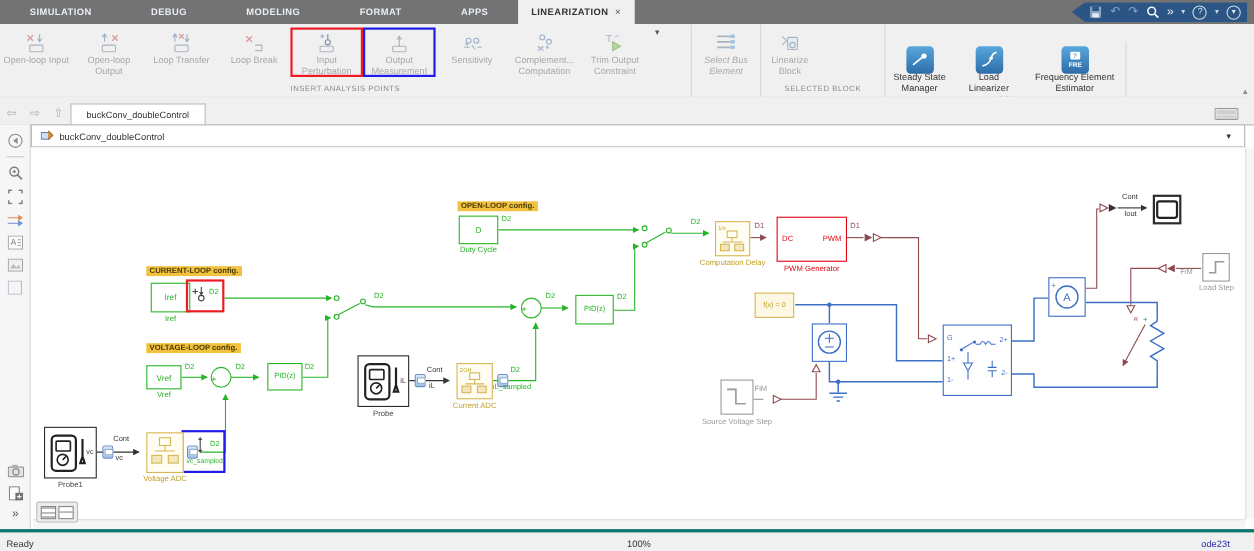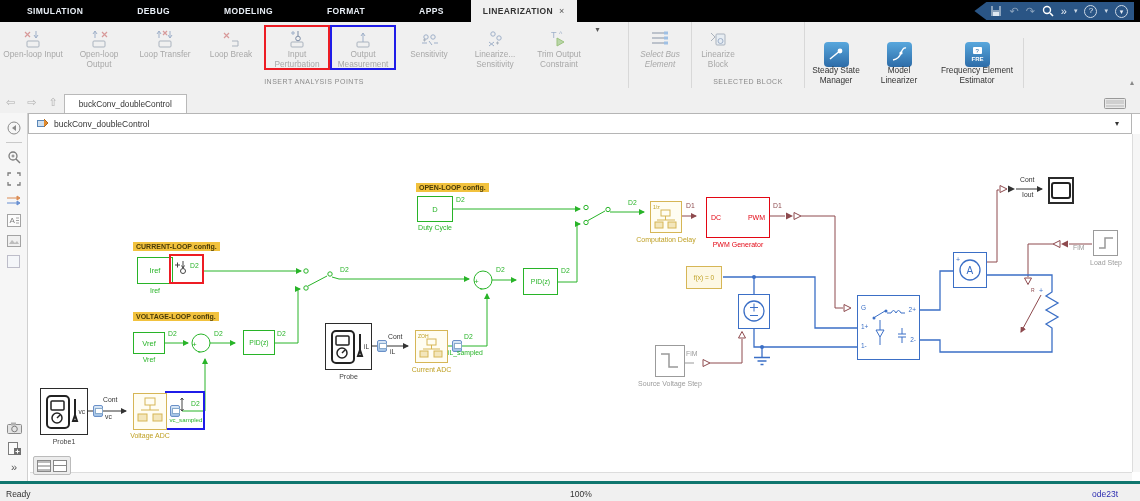--- a/index.html
+++ b/index.html
@@ -1,19 +1,19 @@
 <!DOCTYPE html>
 <html><head>
 <meta charset="utf-8">
 <style>
   html,body{margin:0;padding:0;}
   body{width:1140px;height:501px;position:relative;font-family:"Liberation Sans",sans-serif;background:#fff;overflow:hidden;}
   .abs{position:absolute;}
   
-  #tabbar{left:0;top:0;width:1140px;height:22px;background:#000000;display:flex;align-items:stretch;}
+  #tabbar{left:0;top:0;width:1140px;height:22px;background:#737373;display:flex;align-items:stretch;}
   .ttab{color:#e8eef5;font-size:8.5px;font-weight:bold;letter-spacing:.4px;padding:0 27px;display:flex;align-items:center;cursor:default;}
   .ttab.active{background:#f0f0f0;color:#333;padding:0 12px;gap:6px;}
   .ttab .x{color:#555;font-size:9px;font-weight:normal;}
   #qat{position:absolute;right:6px;top:2px;height:18px;background:#2a5585;display:flex;align-items:center;padding:0 6px 0 16px;clip-path:polygon(12px 0,100% 0,100% 100%,12px 100%,0 50%);gap:7px;}
   .qic{font-size:11px;color:#8ba3bd;line-height:1;}
   .qic.lit{color:#e8eef5;}
   .qcaret{font-size:7px;color:#cdd9e6;}
   
   #ribbon{left:0;top:22px;width:1140px;height:66px;background:#f0f0f0;border-bottom:1px solid #d2d2d2;display:flex;}
   .grp{display:flex;flex-direction:column;border-right:1px solid #d8d8d8;padding-top:3px;}
@@ -180,21 +180,21 @@
       </div>
       <div class="rbtn">
         <div class="ric">
             <svg width="22" height="20">
               <circle cx="9" cy="5" r="2.2" fill="none" stroke="#9fb0c9"></circle>
               <circle cx="15" cy="9" r="2.2" fill="none" stroke="#9fb0c9"></circle>
               <path d="M5,13 l5,4 m0,-4 l-5,4" stroke="#9fb0c9" fill="none"></path>
               <path d="M12,14 h3 m-1.5,-1.5 v3" stroke="#aab3be"></path>
             </svg>
           </div>
-        <div class="rlb">Linearize... Sensitivity</div>
+        <div class="rlb">Complement... Computation</div>
       </div>
       <div class="rbtn" style="width:62px;">
         <div class="ric">
             <svg width="24" height="20">
               <text x="4" y="9" font-size="9" fill="#9fb0c9">T</text>
               <text x="12" y="7" font-size="7" fill="#9fb0c9">^</text>
               <path d="M8,12 l7,4 l-7,4 z" fill="#b9d6a8" stroke="#9cc27f" transform="translate(2,-3)"></path>
             </svg>
           </div>
         <div class="rlb">Trim Output Constraint</div>
@@ -249,21 +249,21 @@
       </div>
       <div class="rbtn" style="width:56px;">
         <div class="ric">
             <span class="appic">
               <svg width="17" height="17">
                 <path d="M2,14 Q8,13 10,7 T15,2" stroke="#fff" stroke-width="1.4" fill="none"></path>
                 <circle cx="10" cy="7" r="1.6" fill="#fff"></circle>
               </svg>
             </span>
           </div>
-        <div class="rlb en">Model Linearizer</div>
+        <div class="rlb en">Load Linearizer</div>
       </div>
       <div class="rbtn" style="width:92px;">
         <div class="ric">
             <span class="appic">
               <svg width="19" height="19">
                 <rect x="5" y="2" width="9" height="7" rx="1" fill="#fff"></rect>
                 <text x="7.5" y="8" font-size="6" fill="#2d6ca8">?</text>
                 <text x="3.5" y="16" font-size="6" font-weight="bold" fill="#fff">FRE</text>
               </svg>
             </span>

